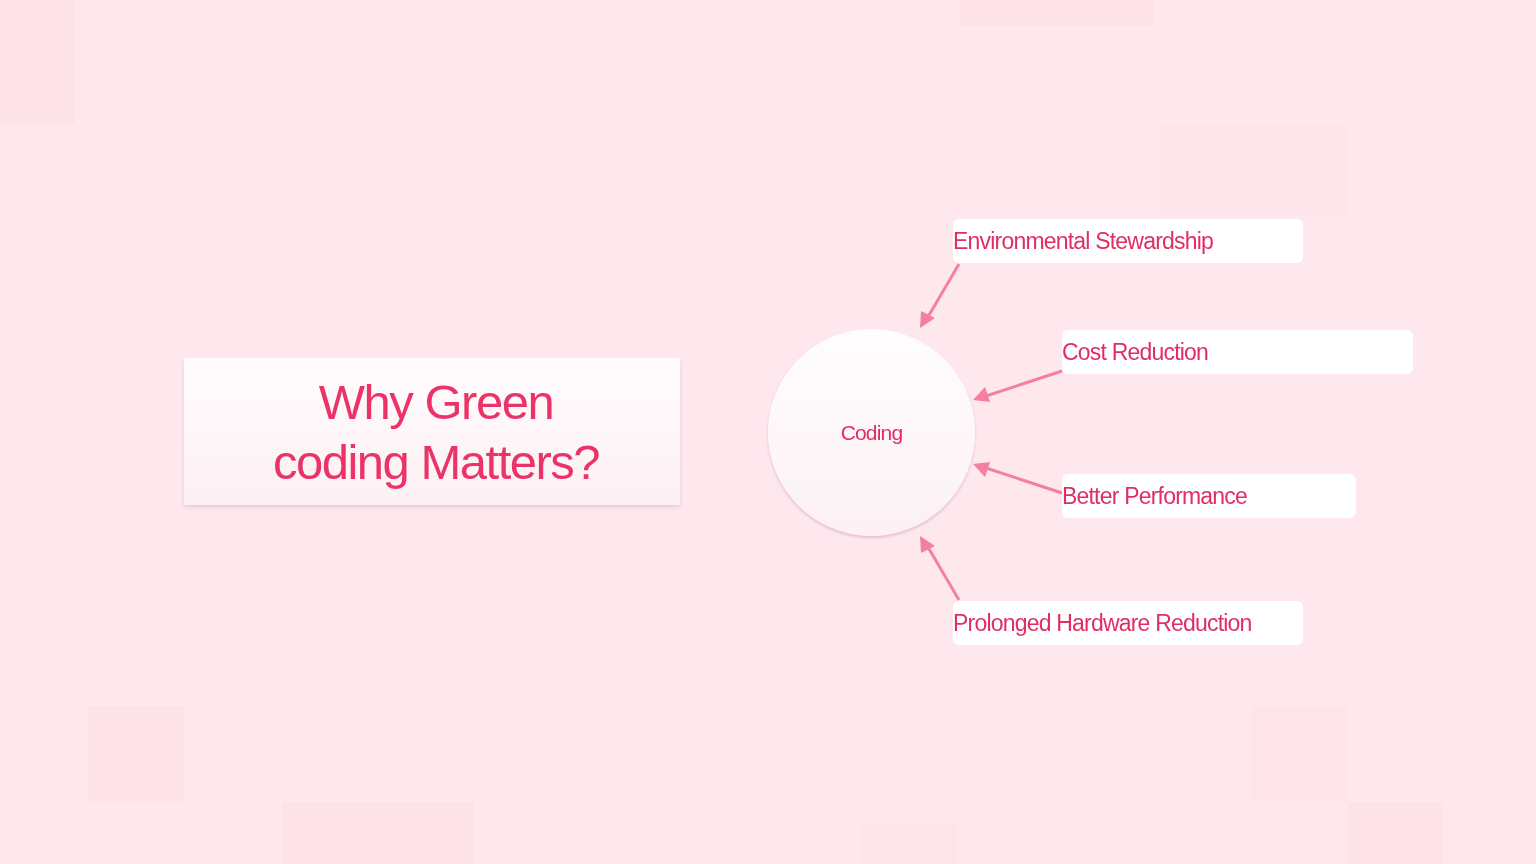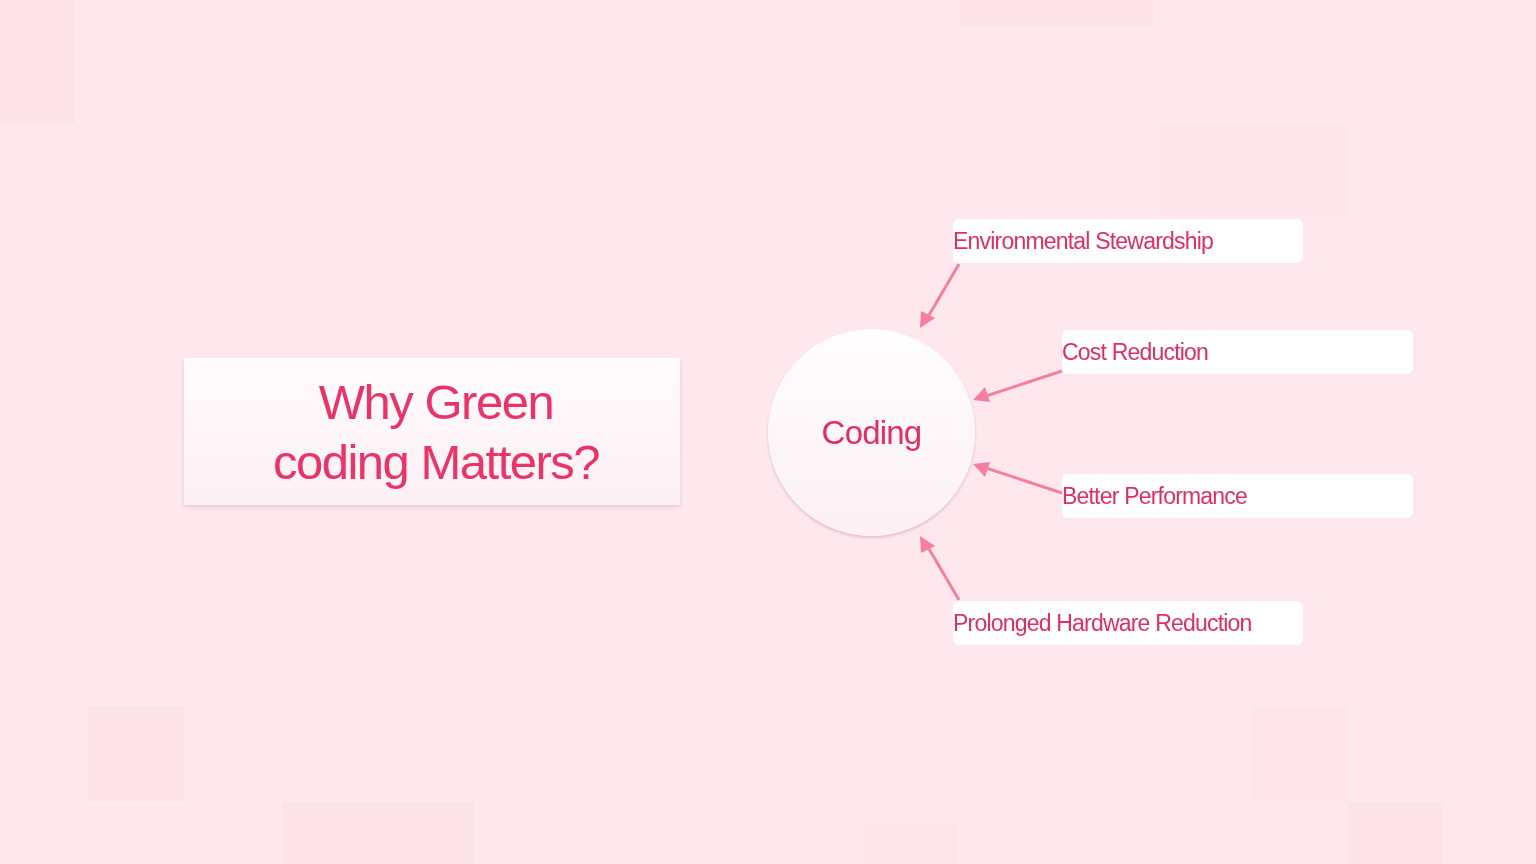--- a/index.html
+++ b/index.html
@@ -20,21 +20,21 @@
     color:#ea3468; font-size:49px; line-height:60px; letter-spacing:-1.5px;
     white-space:pre-line;
   }
   .hub {
     position:absolute; left:768px; top:329px; width:207px; height:207px;
     border-radius:50%;
     background:linear-gradient(180deg,#fffdfe 0%,#fcf1f5 100%);
     box-shadow:0 2px 3px rgba(200,140,160,0.45);
     display:flex; align-items:center; justify-content:center;
   }
-  .hub-label { color:#e02e62; font-size:33px; letter-spacing:-0.8px; }
+  .hub-label { color:#e02e62; font-size:21px; letter-spacing:-0.8px; }
   .label-box {
     position:absolute; height:44px; background:#ffffff; border-radius:6px;
     display:flex; align-items:center; box-sizing:border-box;
   }
   .label-text { color:#e02e62; font-size:23px; letter-spacing:-0.8px; white-space:nowrap; }
   svg.arrows { position:absolute; left:0; top:0; }
 </style>
 </head>
 <body>
 
@@ -75,18 +75,18 @@
 <div class="hub">
   <span class="hub-label">Coding</span>
 </div>
 
 <div class="label-box" style="left:953px;top:219px;width:350px;">
   <span class="label-text">Environmental Stewardship</span>
 </div>
 <div class="label-box" style="left:1062px;top:330px;width:351px;">
   <span class="label-text">Cost Reduction</span>
 </div>
-<div class="label-box" style="left:1062px;top:474px;width:351px;">
+<div class="label-box" style="left:1062px;top:474px;width:294px;">
   <span class="label-text">Better Performance</span>
 </div>
 <div class="label-box" style="left:953px;top:601px;width:350px;">
   <span class="label-text">Prolonged Hardware Reduction</span>
 </div>
 
 </body></html>

